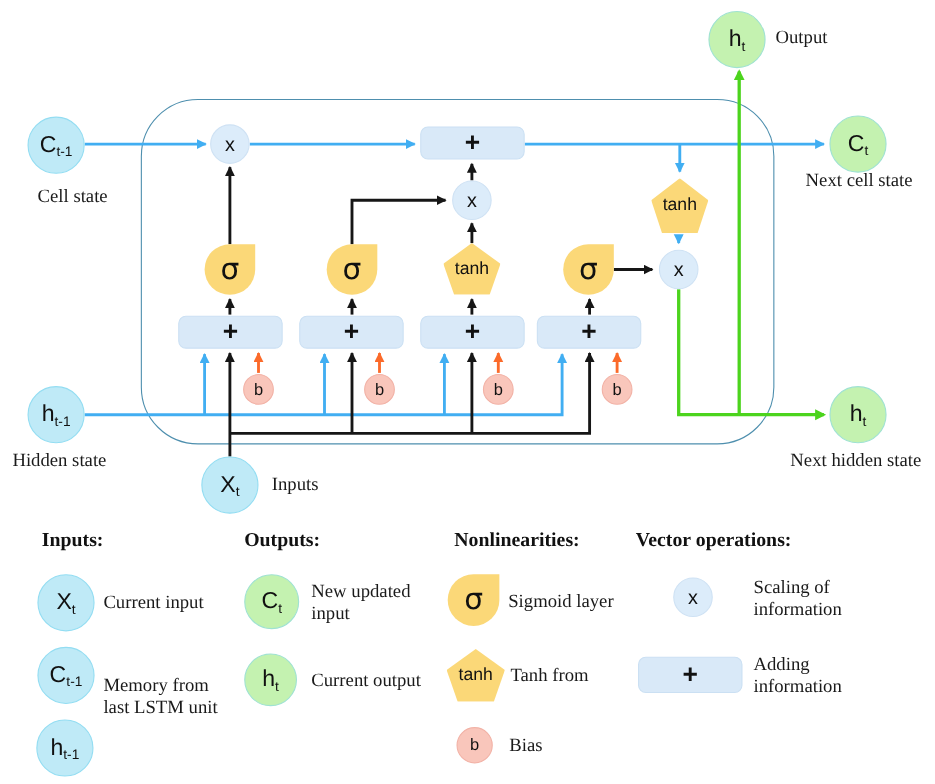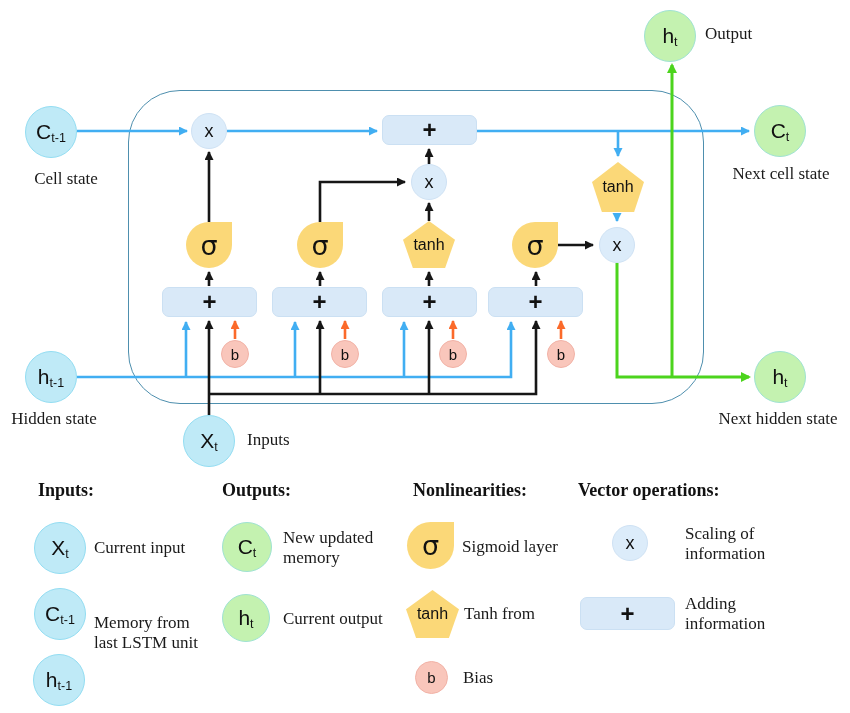--- a/index.html
+++ b/index.html
@@ -120,21 +120,21 @@
   <div class="node circle green" style="left:644px;top:10px;width:52px;height:52px">
     <span class="m">h</span>
       <span class="s">t</span>
   </div>
   <div class="lbl" style="left:705px;top:24px">Output</div>
 
   <div class="node circle green" style="left:754px;top:105px;width:52px;height:52px">
     <span class="m">C</span>
       <span class="s">t</span>
   </div>
-  <div class="lbl center" style="left:712px;top:164px;width:138px">Next cell state</div>
+  <div class="lbl center" style="left:712px;top:154px;width:138px">Next cell state</div>
 
   <div class="node circle green" style="left:754px;top:351px;width:52px;height:52px">
     <span class="m">h</span>
       <span class="s">t</span>
   </div>
   <div class="lbl center" style="left:703px;top:409px;width:150px">Next hidden state</div>
 
   <div class="node circle opc" style="left:191px;top:113px;width:36px;height:36px">
       <span class="xg">x</span>
     </div>
@@ -210,21 +210,21 @@
       <span class="s">t-1</span>
   </div>
 
   <div class="ltitle" style="left:222px;top:480px">Outputs:</div>
 
   <div class="node circle green" style="left:222px;top:522px;width:50px;height:50px">
     <span class="m">C</span>
       <span class="s">t</span>
   </div>
   <div class="lbl pre" style="left:283px;top:528px">New updated
-memory</div>
+input</div>
 
   <div class="node circle green" style="left:222px;top:594px;width:48px;height:48px">
     <span class="m">h</span>
       <span class="s">t</span>
   </div>
   <div class="lbl" style="left:283px;top:609px">Current output</div>
 
   <div class="ltitle" style="left:413px;top:480px">Nonlinearities:</div>
 
   <div class="node sigmoid" style="left:407px;top:522px;width:47px;height:47px">

